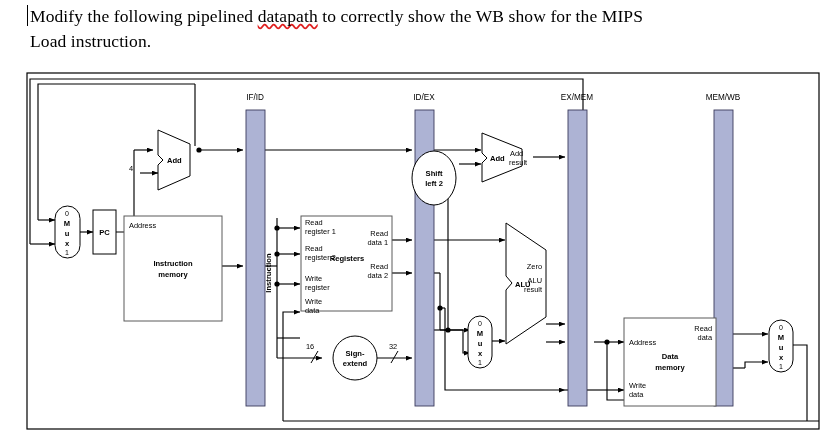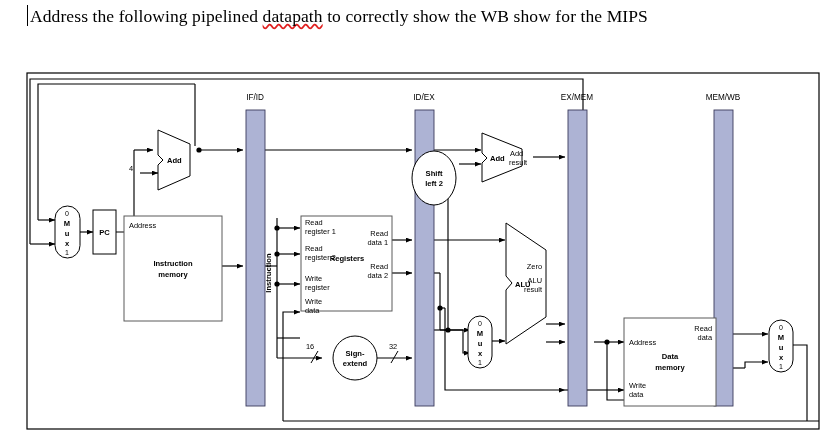--- a/index.html
+++ b/index.html
@@ -91,21 +91,22 @@
     stroke-width: 0.9;
   }
   .dot { fill: #000000; }
 </style>
 </head>
 <body>
 
 <div id="prompt">
   <div class="caret"></div>
   <div id="prompt-text">
-    <span>Address the following pipelined </span><span class="misspelled">datapath</span><span> to correctly show the WB show for the MIPS</span><br>
+    <span>Modify the following pipelined </span><span class="misspelled">datapath</span><span> to correctly show the WB show for the MIPS</span><br>
+    <span>Load instruction.</span>
   </div>
 </div>
 
 <div id="diagram-wrap">
 <svg width="827" height="373" viewBox="0 0 827 373">
 
   <defs>
     <marker id="arw" markerWidth="7" markerHeight="7" refX="6.2" refY="2.5" orient="auto" markerUnits="userSpaceOnUse">
       <path d="M0,0 L6.4,2.5 L0,5 z" fill="#000000"></path>
     </marker>

